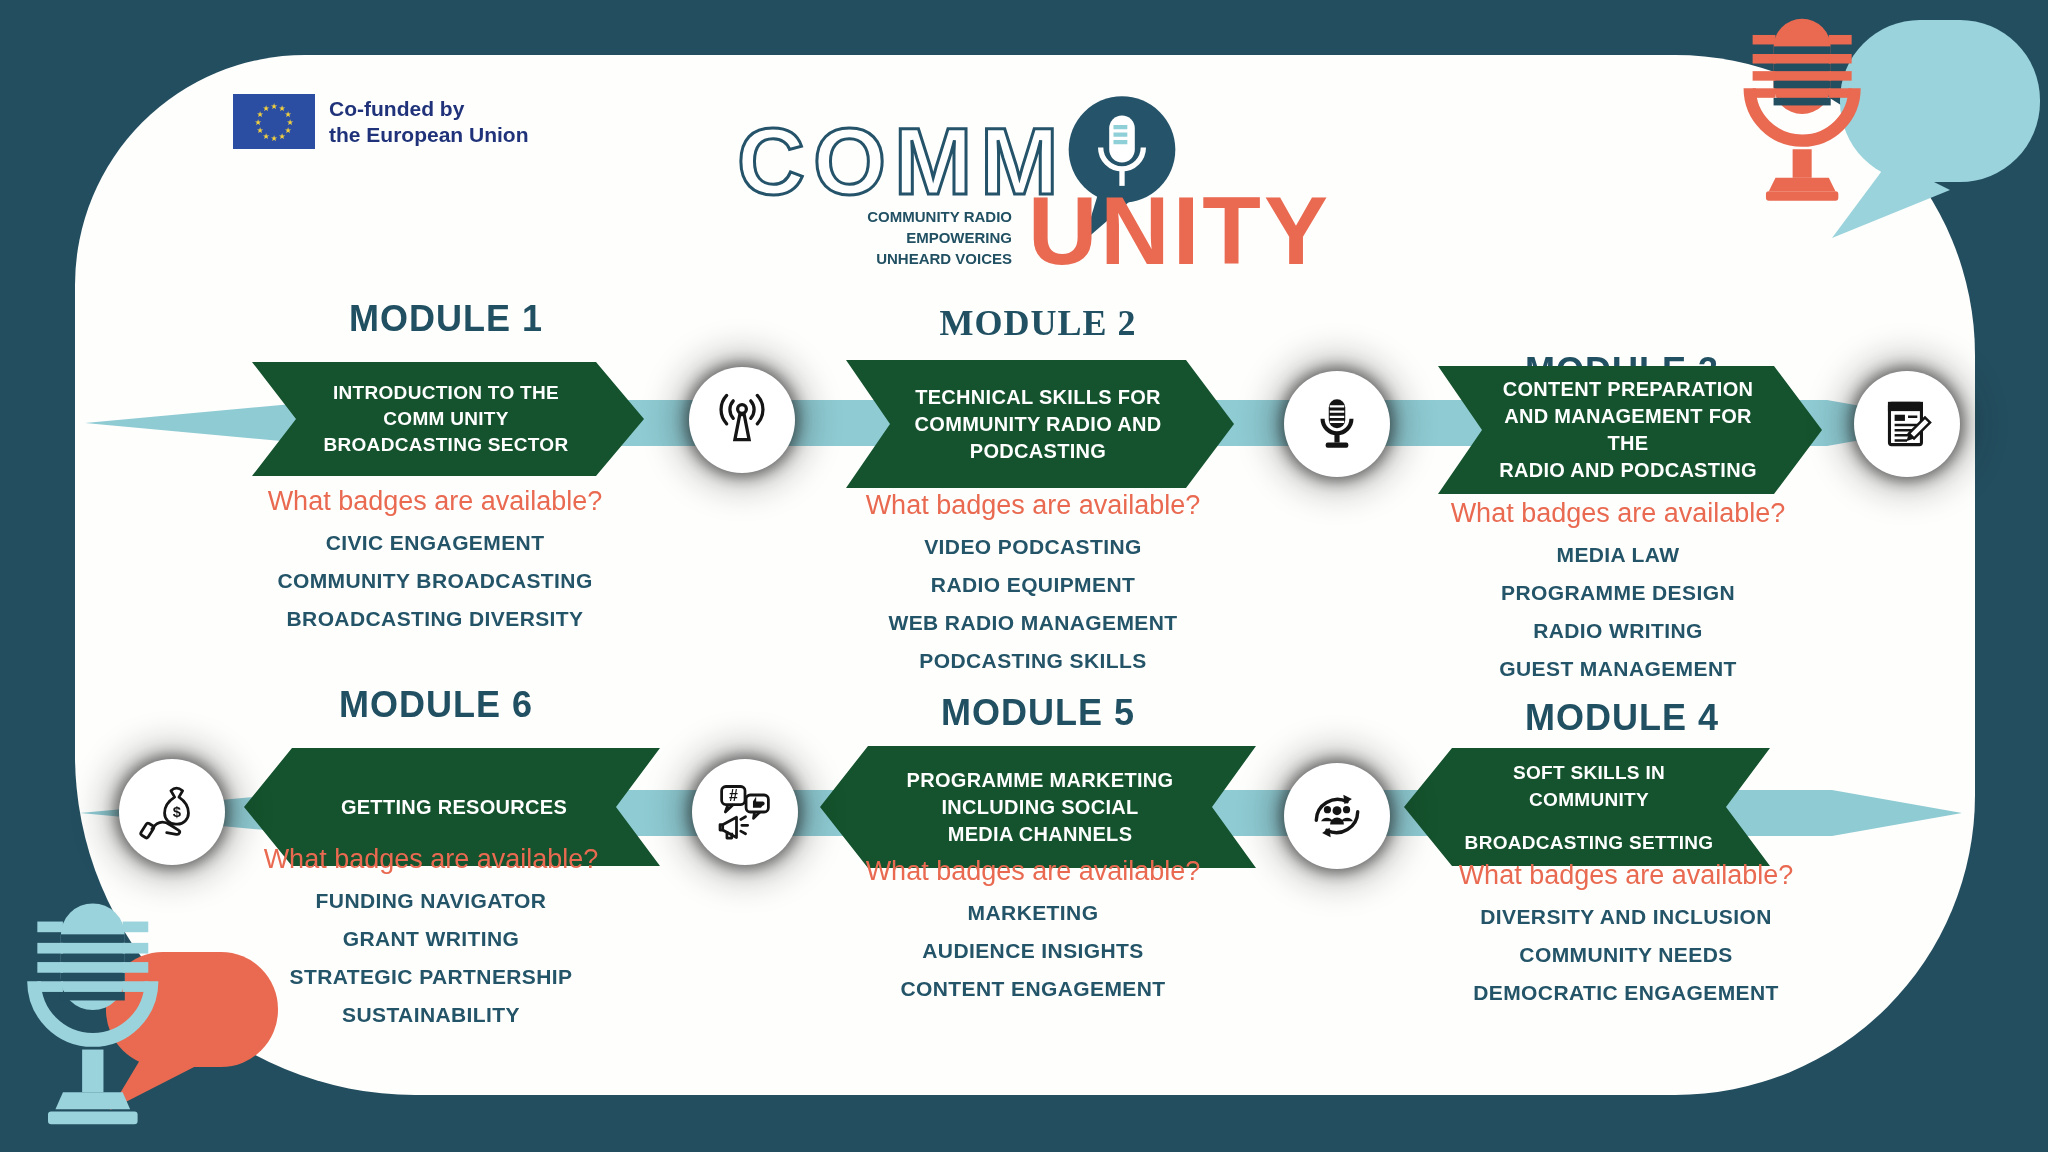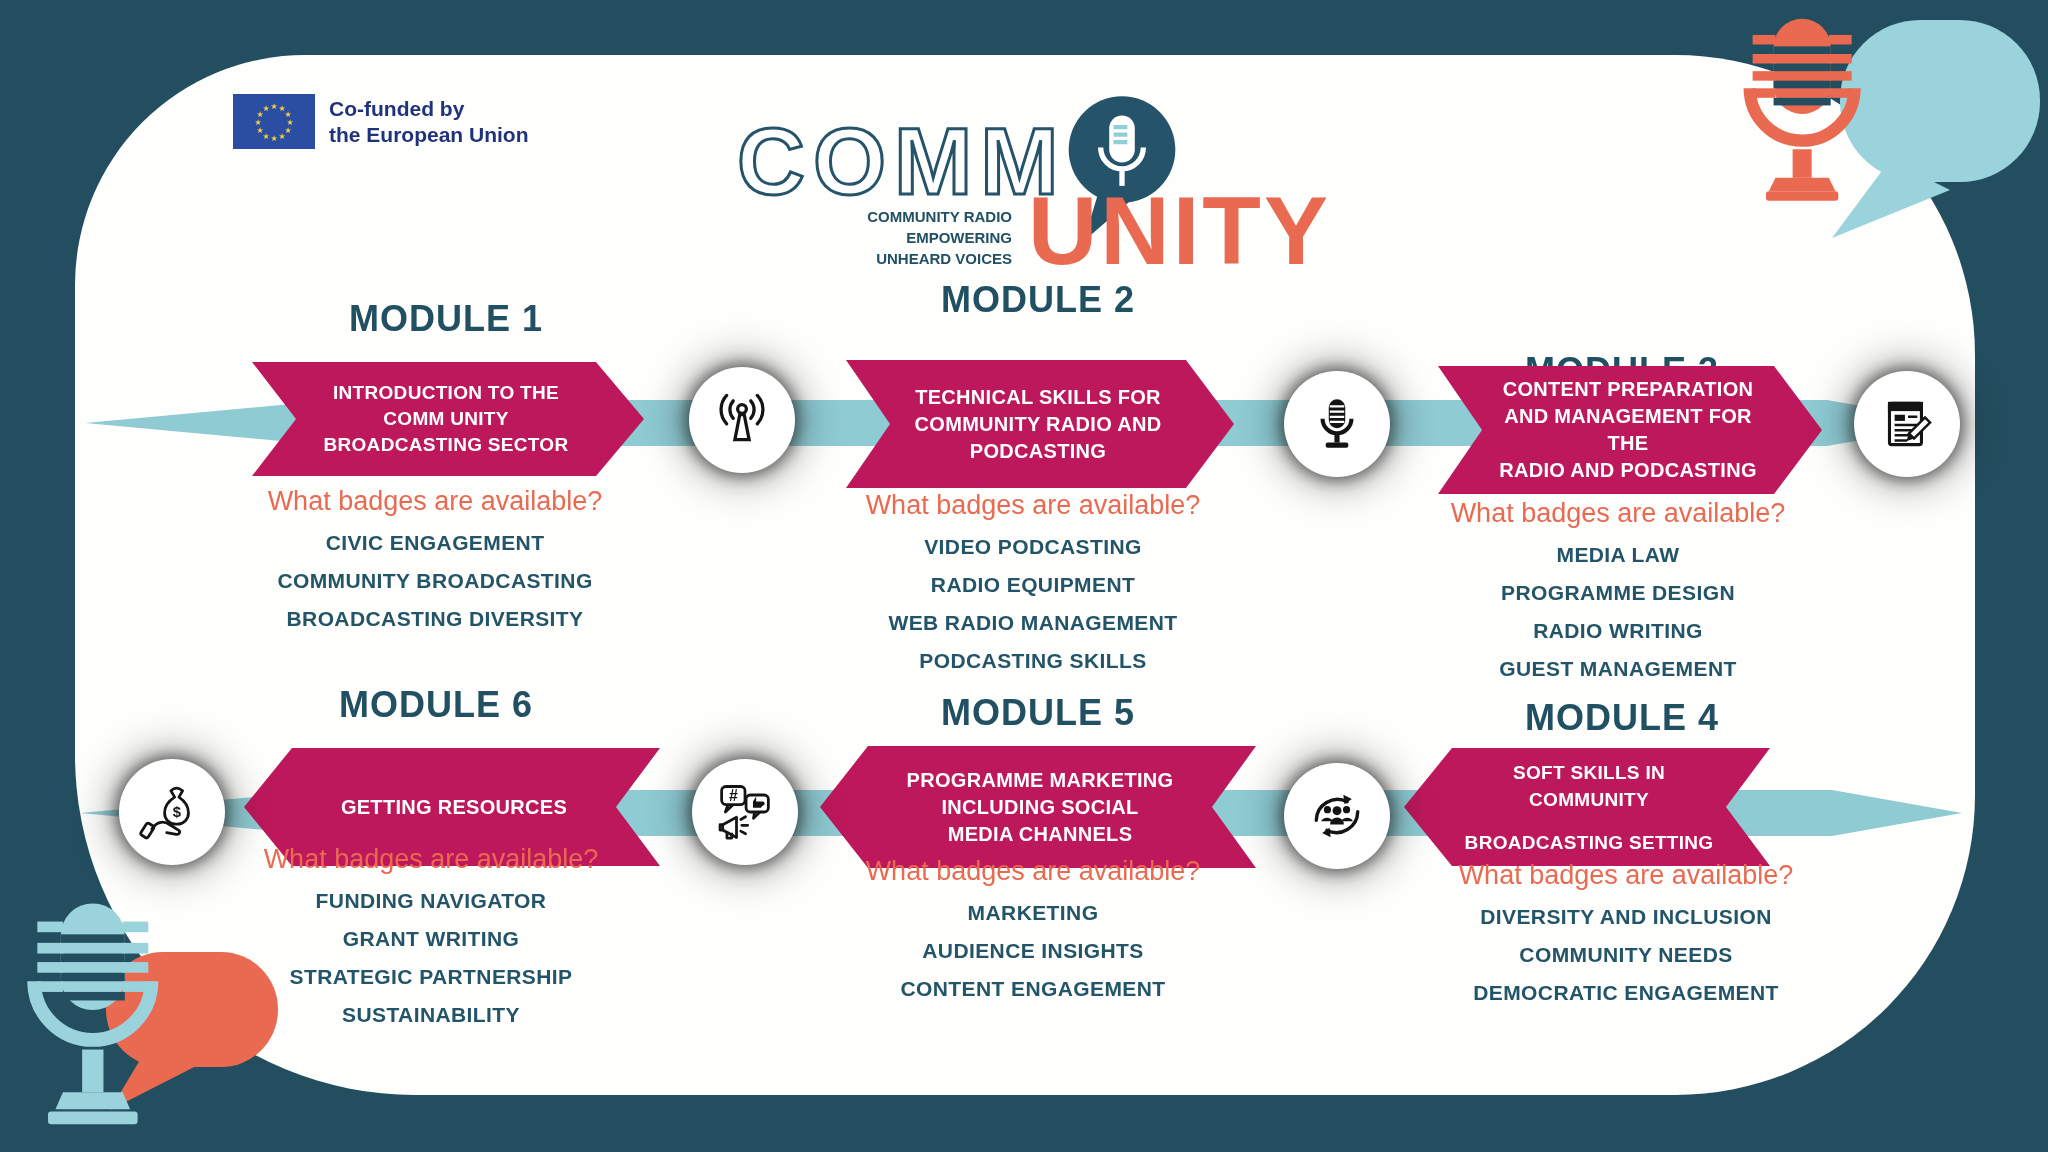--- a/index.html
+++ b/index.html
@@ -22,38 +22,38 @@
   .logo-bubble{position:absolute;left:1058px;top:92px;z-index:4;}
 
   
   .band{position:absolute;background:#8FCBD3;height:46px;z-index:1;}
   .band1{left:85px;top:400px;width:1872px;
      clip-path:polygon(0 50%,250px 0,calc(100% - 130px) 0,100% 50%,calc(100% - 130px) 100%,250px 100%);}
   .band2{left:80px;top:790px;width:1882px;
      clip-path:polygon(0 50%,250px 0,calc(100% - 130px) 0,100% 50%,calc(100% - 130px) 100%,250px 100%);}
 
   
-  .arrow{position:absolute;background:#be185d;display:flex;flex-direction:column;
+  .arrow{position:absolute;background:#14532d;display:flex;flex-direction:column;
          justify-content:center;text-align:center;color:#fff;font-weight:bold;
          font-size:20px;line-height:27px;z-index:2;letter-spacing:0.3px;}
   .arrow.right{clip-path:polygon(0 0,calc(100% - 48px) 0,100% 50%,calc(100% - 48px) 100%,0 100%,44px 50%);
                padding-left:48px;padding-right:52px;}
   .arrow.left {clip-path:polygon(48px 0,100% 0,calc(100% - 44px) 50%,100% 100%,48px 100%,0 50%);
                padding-left:52px;padding-right:48px;}
   .a-m1{left:252px;top:362px;width:292px;height:114px;font-size:19px;line-height:26px;}
   .a-m2{left:846px;top:360px;width:288px;height:128px;}
   .a-m3{left:1438px;top:366px;width:284px;height:128px;}
   .a-m6{left:244px;top:748px;width:316px;height:118px;}
   .a-m5{left:820px;top:746px;width:336px;height:122px;}
   .a-m4{left:1404px;top:748px;width:266px;height:118px;font-size:19px;gap:16px;}
 
   
   .mtitle{position:absolute;width:420px;text-align:center;color:#215062;
           font-size:36px;font-weight:bold;letter-spacing:1px;z-index:2;}
-  .t-m1{left:236px;top:298px;} .t-m2{left:828px;top:279px;} .t-m3{left:1412px;top:306px;margin-top:44px;}
+  .t-m1{left:236px;top:298px;} .t-m2{left:828px;top:302px;font-family:Liberation Serif, serif;} .t-m3{left:1412px;top:306px;margin-top:44px;}
   .t-m6{left:226px;top:684px;} .t-m5{left:828px;top:692px;} .t-m4{left:1412px;top:697px;}
 
   
   .badges{position:absolute;text-align:center;z-index:2;}
   .badges .q{color:#E96A51;font-size:27px;margin-bottom:9px;}
   .badges .badge{color:#235468;font-size:21px;font-weight:bold;margin-top:14px;letter-spacing:0.4px;}
   .b-m1{left:200px;top:486px;width:470px;}
   .b-m2{left:798px;top:490px;width:470px;}
   .b-m3{left:1388px;top:498px;width:460px;}
   .b-m6{left:206px;top:844px;width:450px;}

